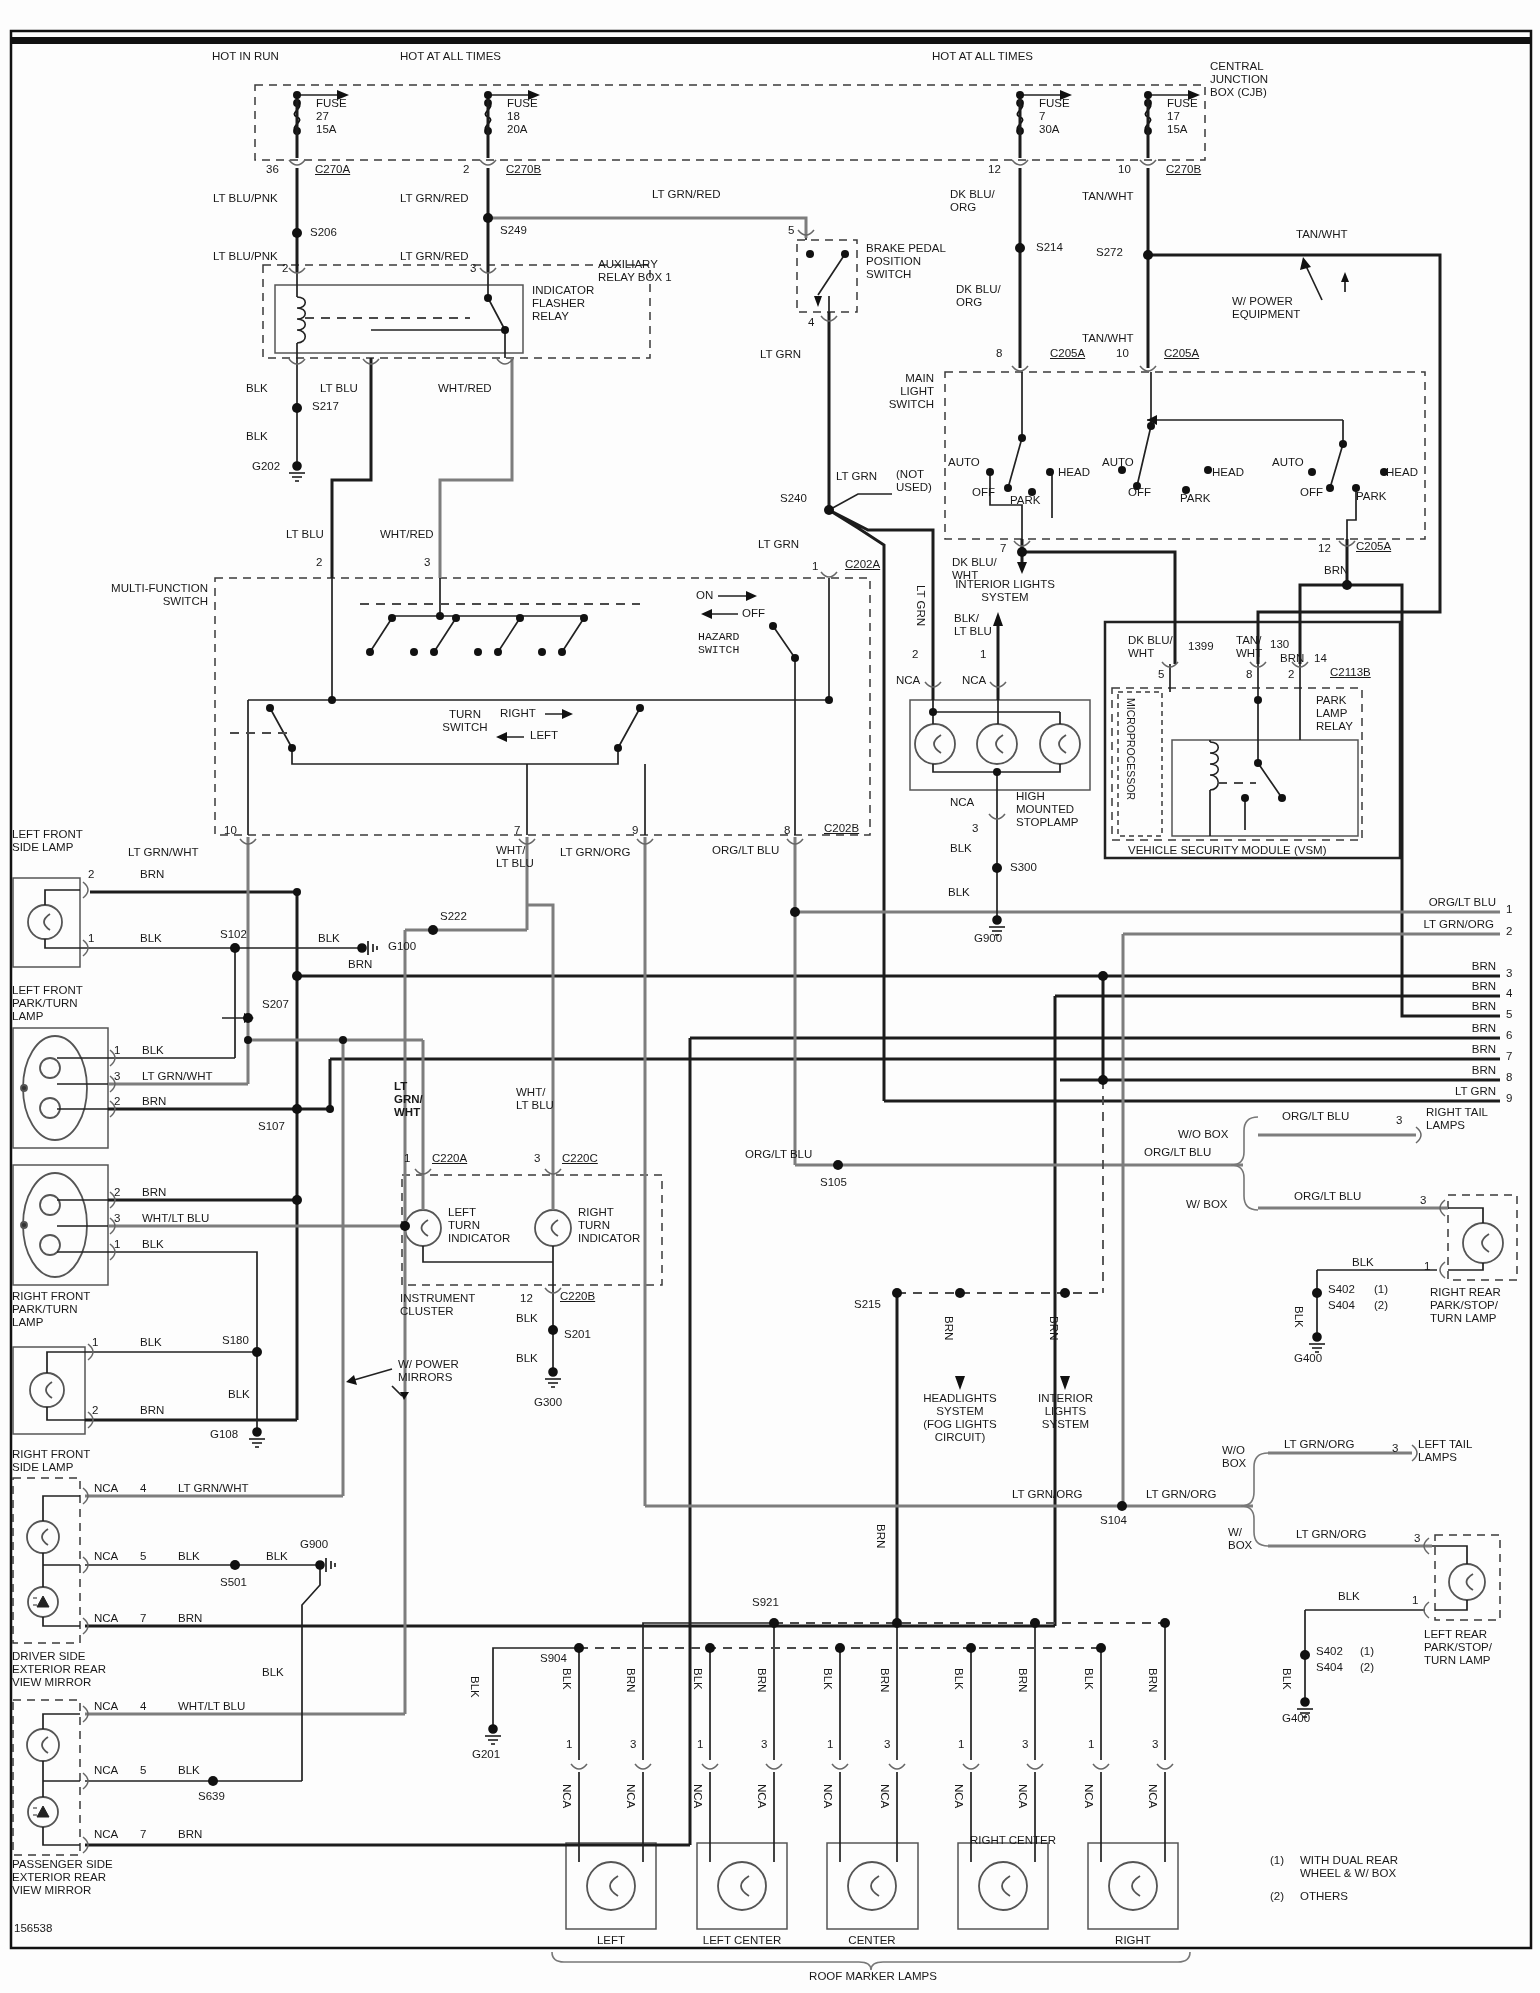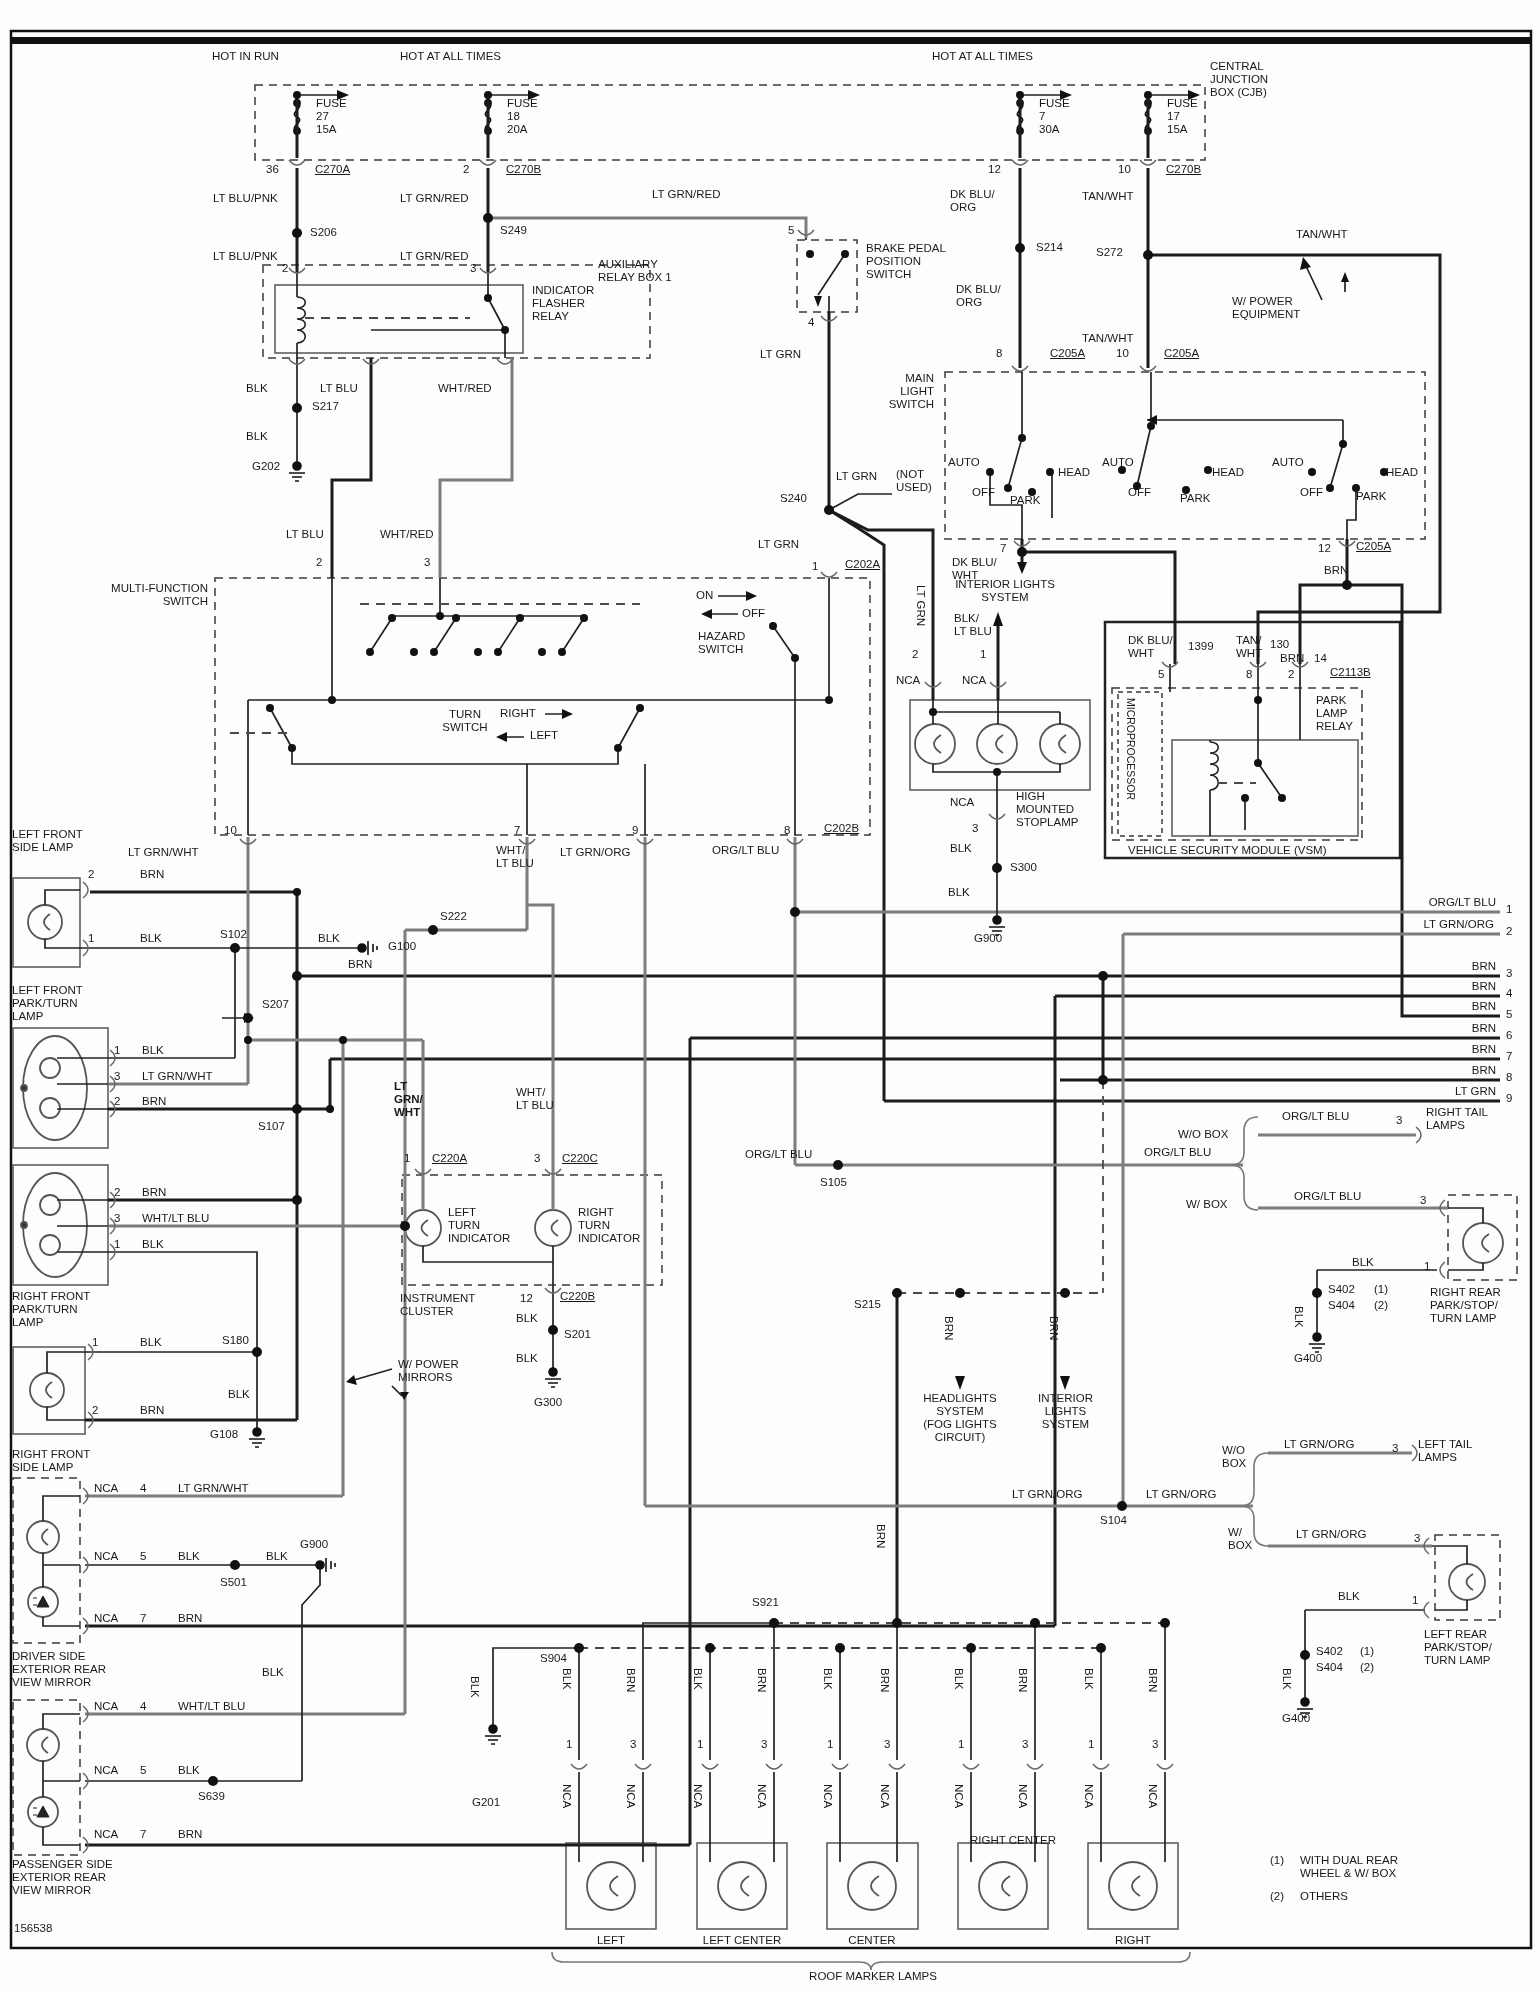--- a/index.html
+++ b/index.html
@@ -522,21 +522,21 @@
       <div class="lb" style="left: 246px; top: 382px;">BLK</div>
       <div class="lb" style="left: 312px; top: 400px;">S217</div>
       <div class="lb" style="left: 246px; top: 430px;">BLK</div>
       <div class="lb" style="left: 252px; top: 460px;">G202</div>
       <div class="lb" style="left: 286px; top: 528px;">LT BLU</div>
       <div class="lb" style="left: 380px; top: 528px;">WHT/RED</div>
       <div class="lb" style="left: 316px; top: 556px;">2</div>
       <div class="lb" style="left: 424px; top: 556px;">3</div>
       <div class="lb" style="left: 696px; top: 589px;">ON</div>
       <div class="lb" style="left: 742px; top: 607px;">OFF</div>
-      <div class="lb" style="left: 698px; top: 630px;">HAZARD
+      <div class="lb" style="left: 698px; top: 630px; font-family: Liberation Mono, monospace;">HAZARD
 SWITCH</div>
       <div class="lb" style="left: 438px; top: 708px; width: 54px; text-align: center;">TURN
 SWITCH</div>
       <div class="lb" style="left: 500px; top: 707px;">RIGHT</div>
       <div class="lb" style="left: 530px; top: 729px;">LEFT</div>
       <div class="lb" style="left: 224px; top: 824px;">10</div>
       <div class="lb" style="left: 514px; top: 824px;">7</div>
       <div class="lb" style="left: 632px; top: 824px;">9</div>
       <div class="lb" style="left: 784px; top: 824px;">8</div>
       <div class="lb und" style="left: 824px; top: 822px;">C202B</div>
@@ -689,21 +689,21 @@
       <div class="lb" style="left: 140px; top: 1764px;">5</div>
       <div class="lb" style="left: 178px; top: 1764px;">BLK</div>
       <div class="lb" style="left: 198px; top: 1790px;">S639</div>
       <div class="lb" style="left: 94px; top: 1828px;">NCA</div>
       <div class="lb" style="left: 140px; top: 1828px;">7</div>
       <div class="lb" style="left: 178px; top: 1828px;">BRN</div>
       <div class="lb" style="left: 12px; top: 1858px;">PASSENGER SIDE
 EXTERIOR REAR
 VIEW MIRROR</div>
       <div class="lb vert" style="left: 468px; top: 1676px;">BLK</div>
-      <div class="lb" style="left: 472px; top: 1748px; margin-top: 48px;">G201</div>
+      <div class="lb" style="left: 472px; top: 1748px;">G201</div>
       <div class="lb" style="left: 540px; top: 1652px; text-align: center;">S904</div>
       <div class="lb" style="left: 752px; top: 1596px;">S921</div>
       <div class="lb vert" style="left: 874px; top: 1524px;">BRN</div>
       <div class="lb vert" style="left: 560px; top: 1668px;">BLK</div>
       <div class="lb vert" style="left: 624px; top: 1668px;">BRN</div>
       <div class="lb" style="left: 566px; top: 1738px;">1</div>
       <div class="lb" style="left: 630px; top: 1738px;">3</div>
       <div class="lb vert" style="left: 560px; top: 1784px;">NCA</div>
       <div class="lb vert" style="left: 624px; top: 1784px;">NCA</div>
       <div class="lb vert" style="left: 691px; top: 1668px;">BLK</div>

